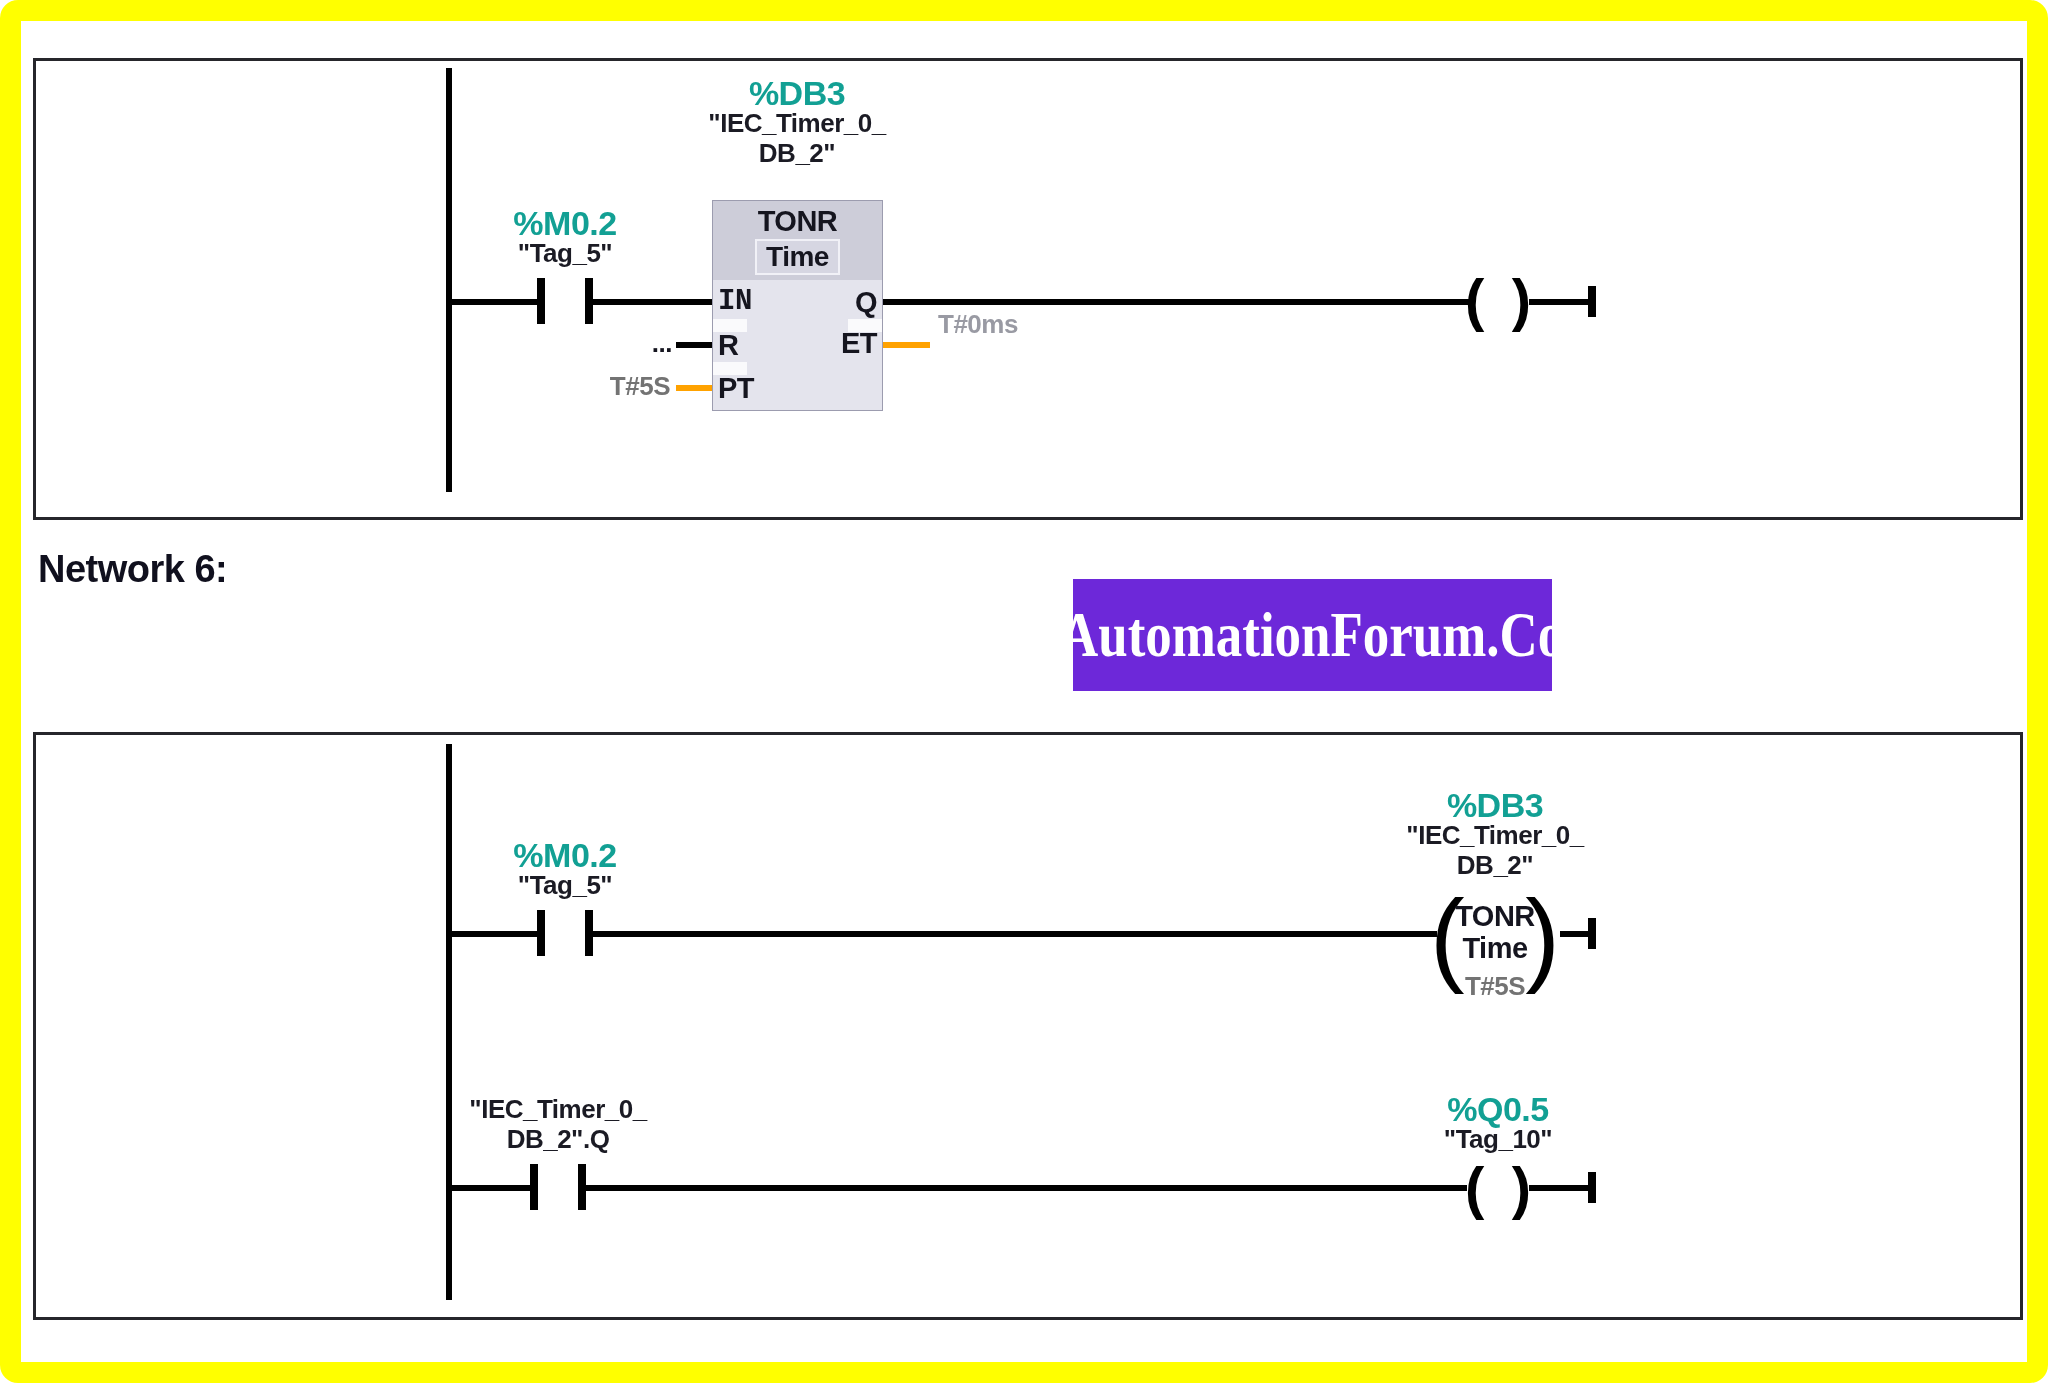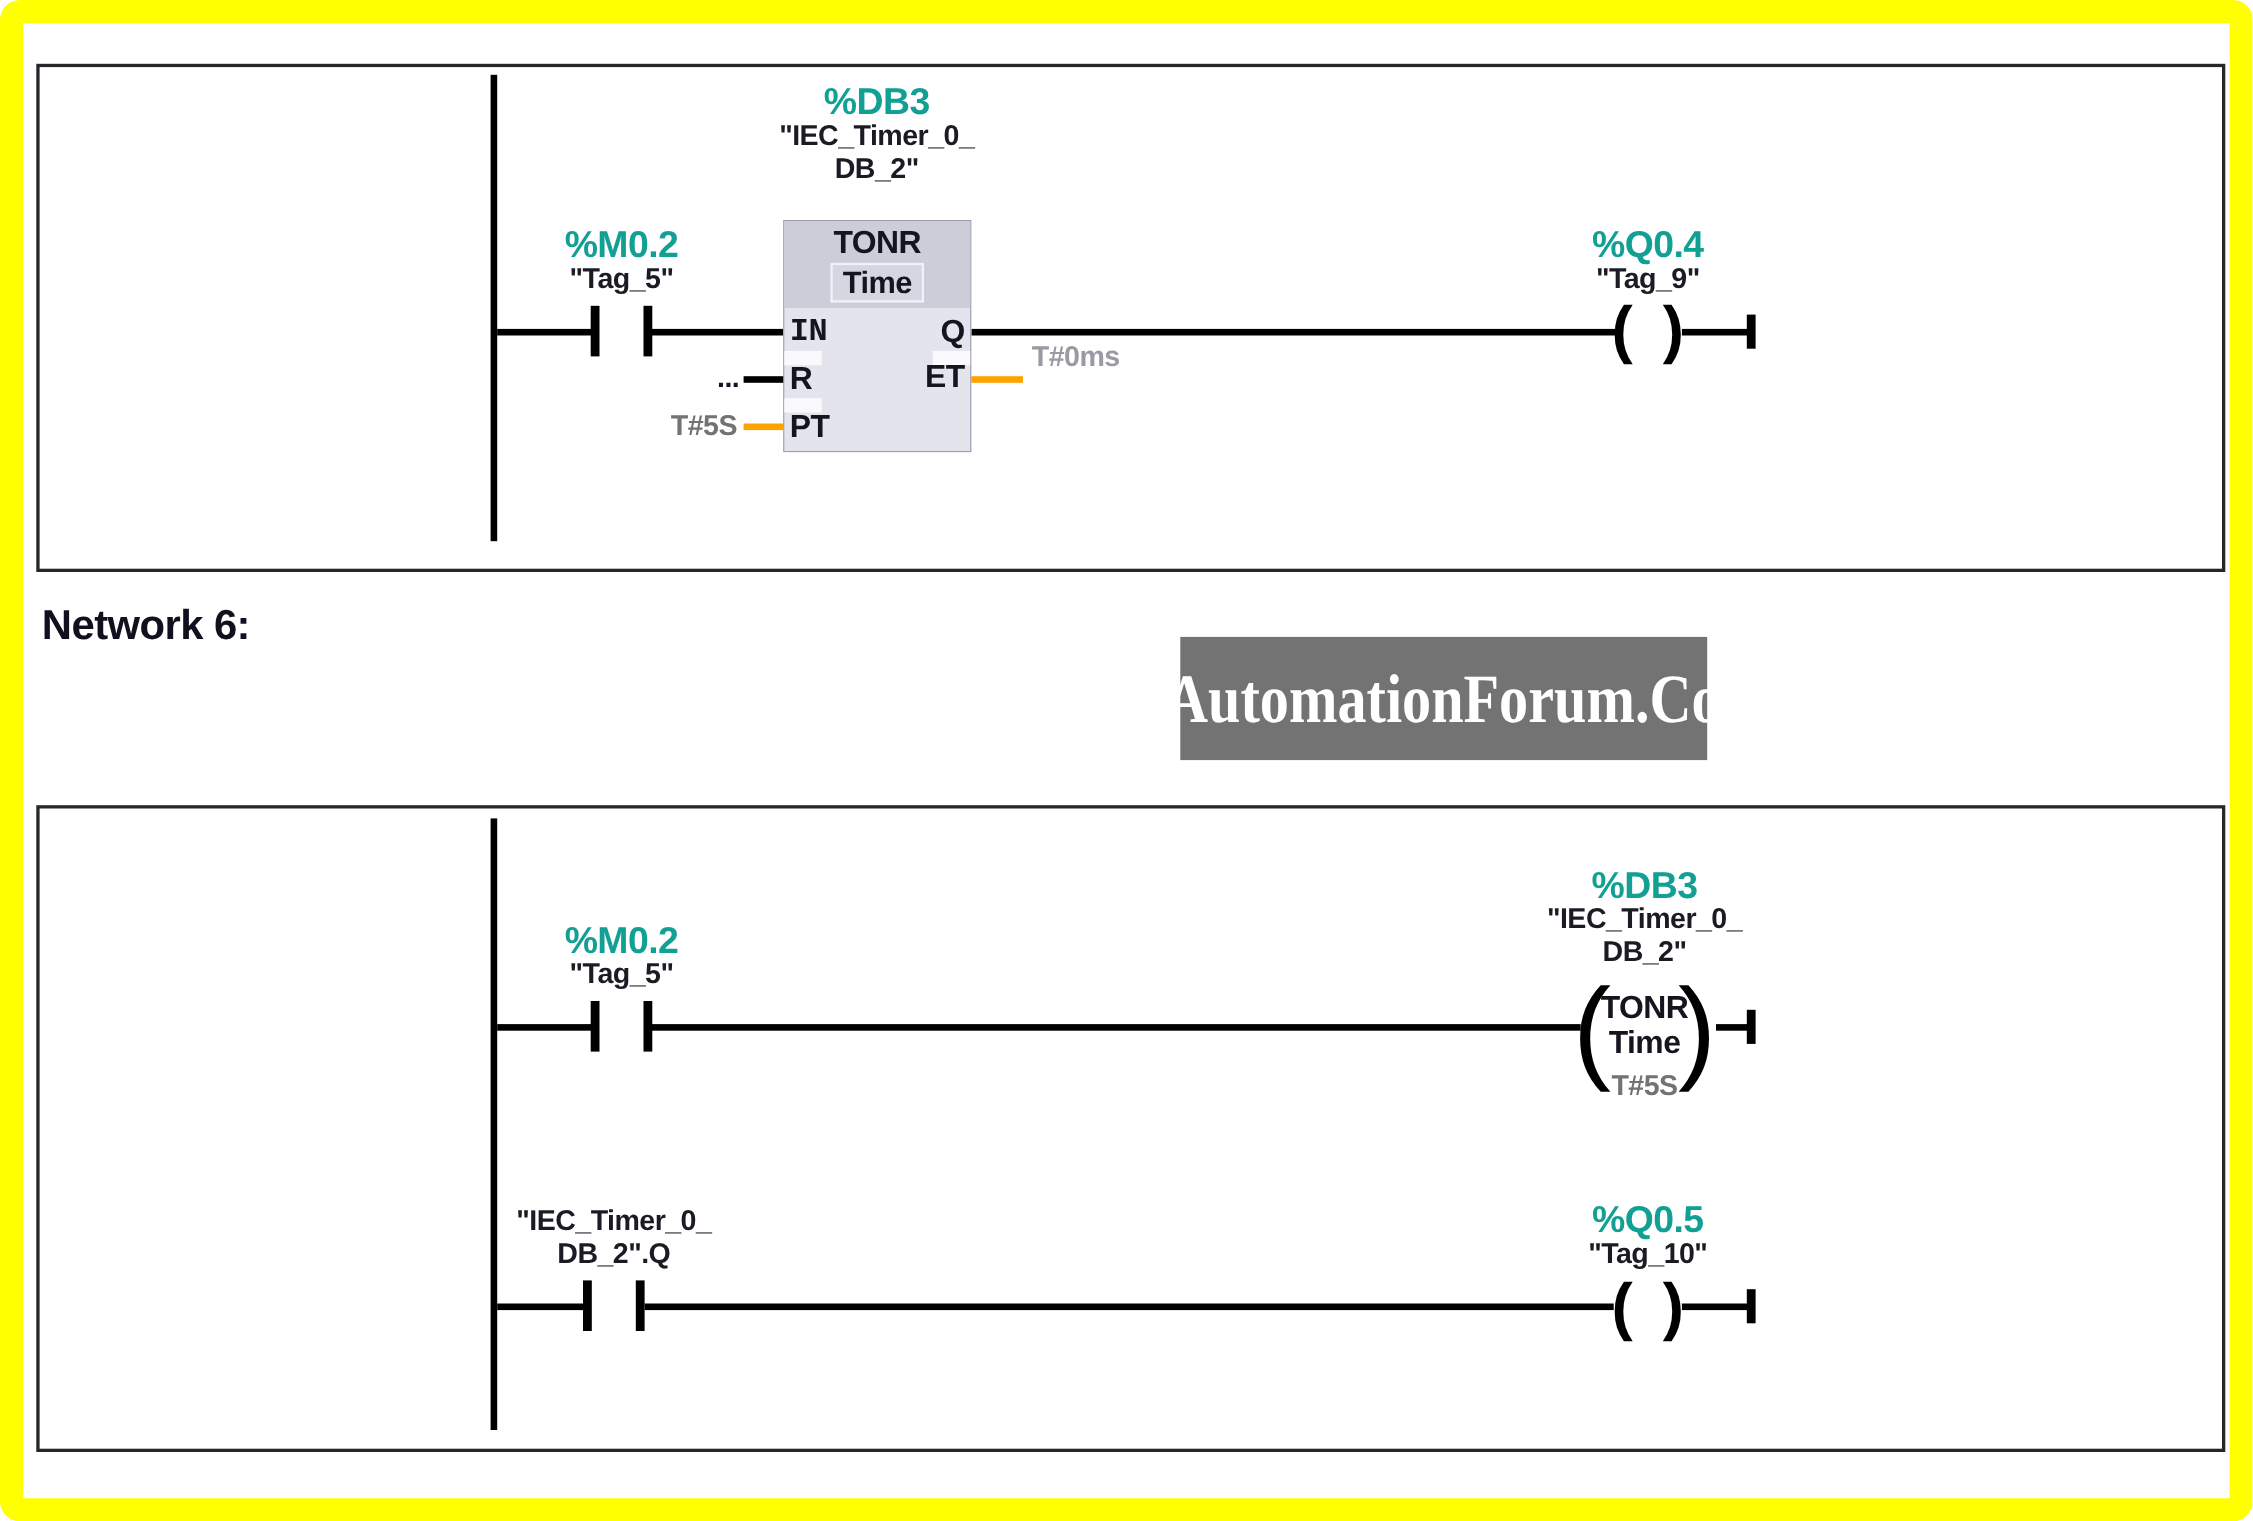--- a/index.html
+++ b/index.html
@@ -60,21 +60,21 @@
   .bigcoil{position:absolute;width:130px;height:118px;display:flex;justify-content:space-between;align-items:center;}
   .bigcoil .paren{font-size:104px;font-weight:400;color:#000;line-height:110px;}
   .bigcoil-stack{position:absolute;width:120px;text-align:center;}
   .bigcoil-stack .line{font-size:29px;font-weight:700;color:#15151f;line-height:32px;letter-spacing:-0.5px;}
   .network-title{
     position:absolute;left:38px;top:548px;
     font-size:38px;font-weight:700;color:#10101e;letter-spacing:-0.5px;
   }
   .banner{
     position:absolute;left:1073px;top:579px;width:479px;height:112px;
-    background:#737373;display:flex;align-items:center;justify-content:center;
+    background:#6d28d9;display:flex;align-items:center;justify-content:center;
   }
   .banner span{
     font-family:"Liberation Serif", serif;
     font-weight:700;font-size:63px;color:#fff;
     transform:scaleX(0.84);transform-origin:center;white-space:nowrap;
   }
 </style>
 </head>
 <body>
 
@@ -125,24 +125,20 @@
 
   <div class="opval dots" style="left:600px;top:329px;width:72px;text-align:right;">...</div>
   <div class="hline" style="left:676px;top:342px;width:36px;"></div>
 
   <div class="opval time" style="left:586px;top:372px;width:84px;text-align:right;">T#5S</div>
   <div class="wire-orange" style="left:676px;top:385px;width:36px;"></div>
 
   <div class="wire-orange" style="left:883px;top:342px;width:47px;"></div>
   <div class="opval gray" style="left:938px;top:310px;">T#0ms</div>
 
-  <div class="lblbox" style="left:1398px;top:208px;">
-    <div class="addr">%Q0.4</div>
-    <div class="tag">"Tag_9"</div>
-  </div>
   <div class="coil" style="left:1465px;top:274px;">
     <span class="paren">(</span>
     <span class="paren">)</span>
   </div>
 
   <div class="network-title">Network 6:</div>
 
   <div class="banner">
     <span>AutomationForum.Co</span>
   </div>

